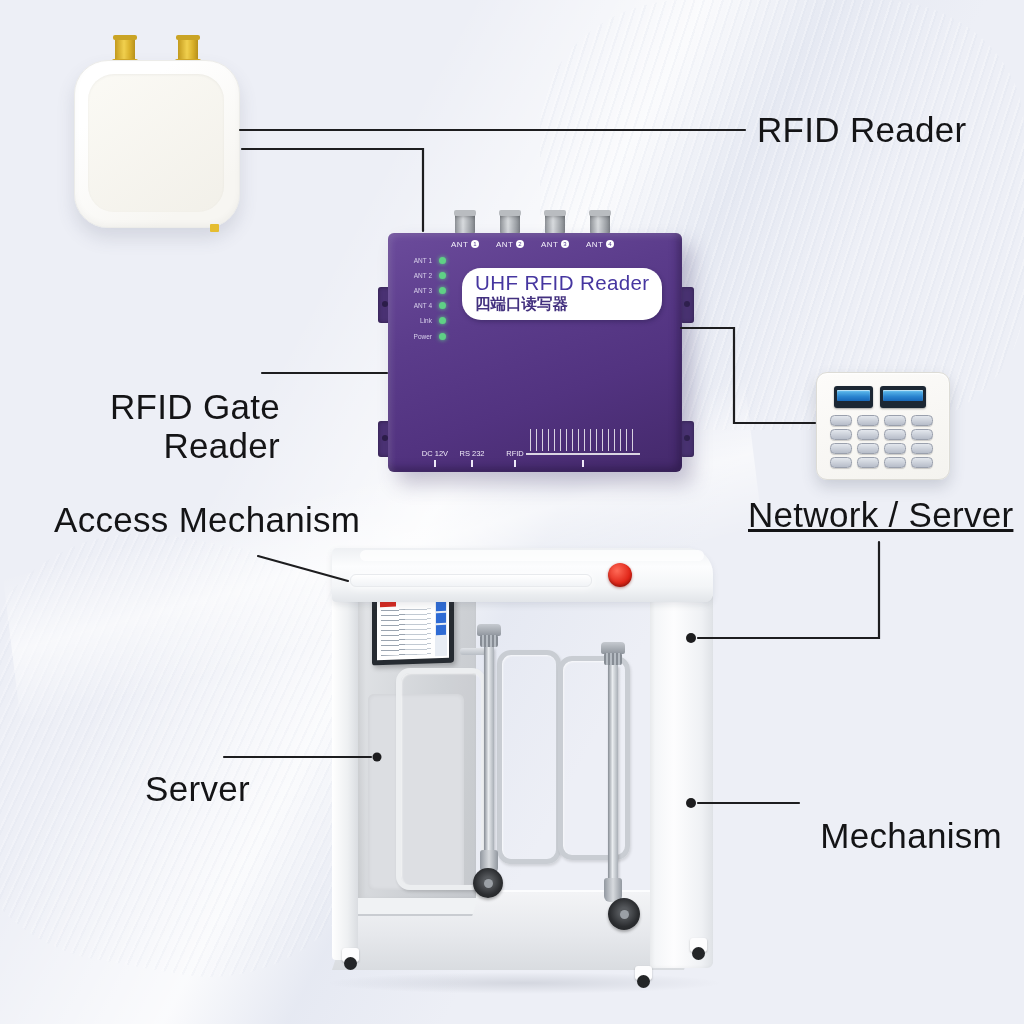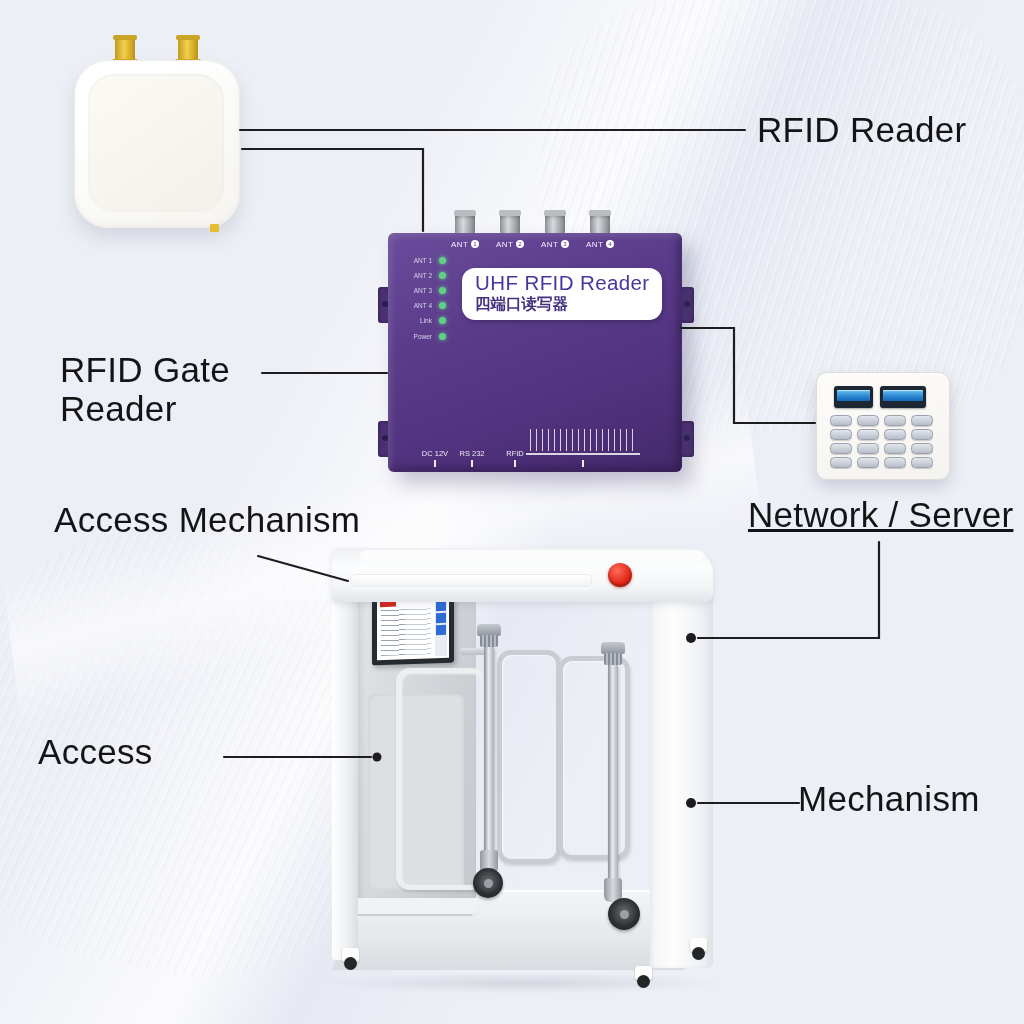--- a/index.html
+++ b/index.html
@@ -12,21 +12,21 @@
   .bg-sweep1{inset:0;background:linear-gradient(118deg,rgba(255,255,255,0) 30%,rgba(255,255,255,.75) 45%,rgba(221,226,238,.45) 53%,rgba(255,255,255,0) 63%);}
   .bg-sweep2{left:0;top:360px;width:760px;height:340px;transform:rotate(-7deg);
              background:linear-gradient(172deg,rgba(255,255,255,0) 38%,rgba(255,255,255,.8) 55%,rgba(255,255,255,0) 72%);opacity:.75;}
   .stripes1{left:540px;top:0;width:484px;height:430px;opacity:.42;border-radius:30%;
             background:repeating-linear-gradient(108deg,rgba(255,255,255,.6) 0 2px,rgba(211,218,232,.4) 2px 4px,rgba(240,243,248,0) 4px 9px);}
   .stripes2{left:-40px;top:540px;width:430px;height:430px;transform:rotate(10deg);opacity:.32;border-radius:40%;
             background:repeating-linear-gradient(105deg,rgba(255,255,255,.65) 0 2px,rgba(208,214,230,.4) 2px 4px,rgba(240,243,248,0) 4px 9px);}
 
   
   .lbl{color:#141416;font-size:35px;letter-spacing:.3px;white-space:nowrap;}
-  .lbl.center{text-align:left;}
+  .lbl.center{text-align:right;margin-top:37px;}
   #lbl-antenna{left:757px;top:110px;}
   #lbl-gatereader{left:60px;top:350px;width:220px;line-height:39px;}
   #lbl-access{left:54px;top:500px;}
   #lbl-netserver-top{left:748px;top:495px;text-decoration:underline;}
   #lbl-netserver-left{left:38px;top:731px;width:212px;line-height:41px;}
   #lbl-gatedoor{left:798px;top:780px;width:204px;line-height:37px;}
 
   
   svg.overlay{position:absolute;inset:0;pointer-events:none;z-index:40;}
   svg.overlay path{fill:none;stroke:#1d1d1f;stroke-width:2.2;stroke-linecap:round;}
@@ -56,21 +56,21 @@
   #ear-l1{left:2px;top:74px;} #ear-l2{left:2px;top:208px;}
   #ear-r1{left:304px;top:74px;} #ear-r2{left:304px;top:208px;}
   .tnc{top:0;width:20px;height:21px;border-radius:2px;
        background:linear-gradient(90deg,#8e9297,#d8dbde 40%,#9ea2a7 80%,#7d8186);box-shadow:inset 0 6px 4px -3px rgba(40,40,45,.45);}
   .tnc::before{content:"";position:absolute;left:-1px;top:-3px;width:22px;height:6px;border-radius:2px;background:#b9bcc0;}
   .ant-lab{top:27px;width:44px;text-align:center;color:#f4f1fb;font-size:8px;letter-spacing:.5px;}
   .ant-lab .circ{display:inline-block;width:8px;height:8px;line-height:8px;border-radius:50%;background:#fff;color:#4d3590;font-size:6px;vertical-align:1px;}
   .led-row{left:22px;width:48px;height:10px;}
   .led-row .t{position:absolute;right:14px;top:1px;font-size:6.5px;color:#d9d2ec;white-space:nowrap;}
   .led-row .d{position:absolute;right:0;top:1px;width:7px;height:7px;border-radius:50%;background:#5fd086;box-shadow:0 0 4px #5fd086;}
-  .rdr-plate{left:86px;top:55px;width:200px;height:52px;border-radius:13px;background:#fff;
+  .rdr-plate{left:86px;top:55px;width:200px;height:52px;border-radius:19px;background:#fff;
              box-shadow:1px 2px 4px rgba(30,20,60,.35);padding:3px 0 0 13px;box-sizing:border-box;}
   .rdr-title{color:#4636a0;font-size:20.5px;letter-spacing:.4px;}
   .rdr-sub{color:#43317f;font-size:15.5px;font-weight:bold;margin-top:-1px;}
   .port-lab{top:236px;color:#efeaf8;font-size:7.5px;white-space:nowrap;text-align:center;width:40px;}
   .port-pin{top:247px;width:2px;height:7px;background:#efeaf8;}
   .io-pins{left:154px;top:216px;width:106px;height:22px;opacity:.92;
            background:repeating-linear-gradient(90deg,rgba(255,255,255,.85) 0 1.5px,rgba(255,255,255,0) 1.5px 6px);}
   .io-base{left:150px;top:240px;width:114px;height:2px;background:rgba(255,255,255,.8);}
 
   
@@ -294,19 +294,19 @@
   </svg>
 
   <div class="abs lbl" id="lbl-antenna">RFID Reader</div>
   <div class="abs lbl center" id="lbl-gatereader">
     <div>RFID Gate</div>
     <div>Reader</div>
   </div>
   <div class="abs lbl" id="lbl-access">Access Mechanism</div>
   <div class="abs lbl" id="lbl-netserver-top">Network / Server</div>
   <div class="abs lbl center" id="lbl-netserver-left">
-    <div>Access</div>
+    <div>Server</div>
   </div>
   <div class="abs lbl center" id="lbl-gatedoor">
     <div>Mechanism</div>
   </div>
 
 </div>
 
 </body></html>

